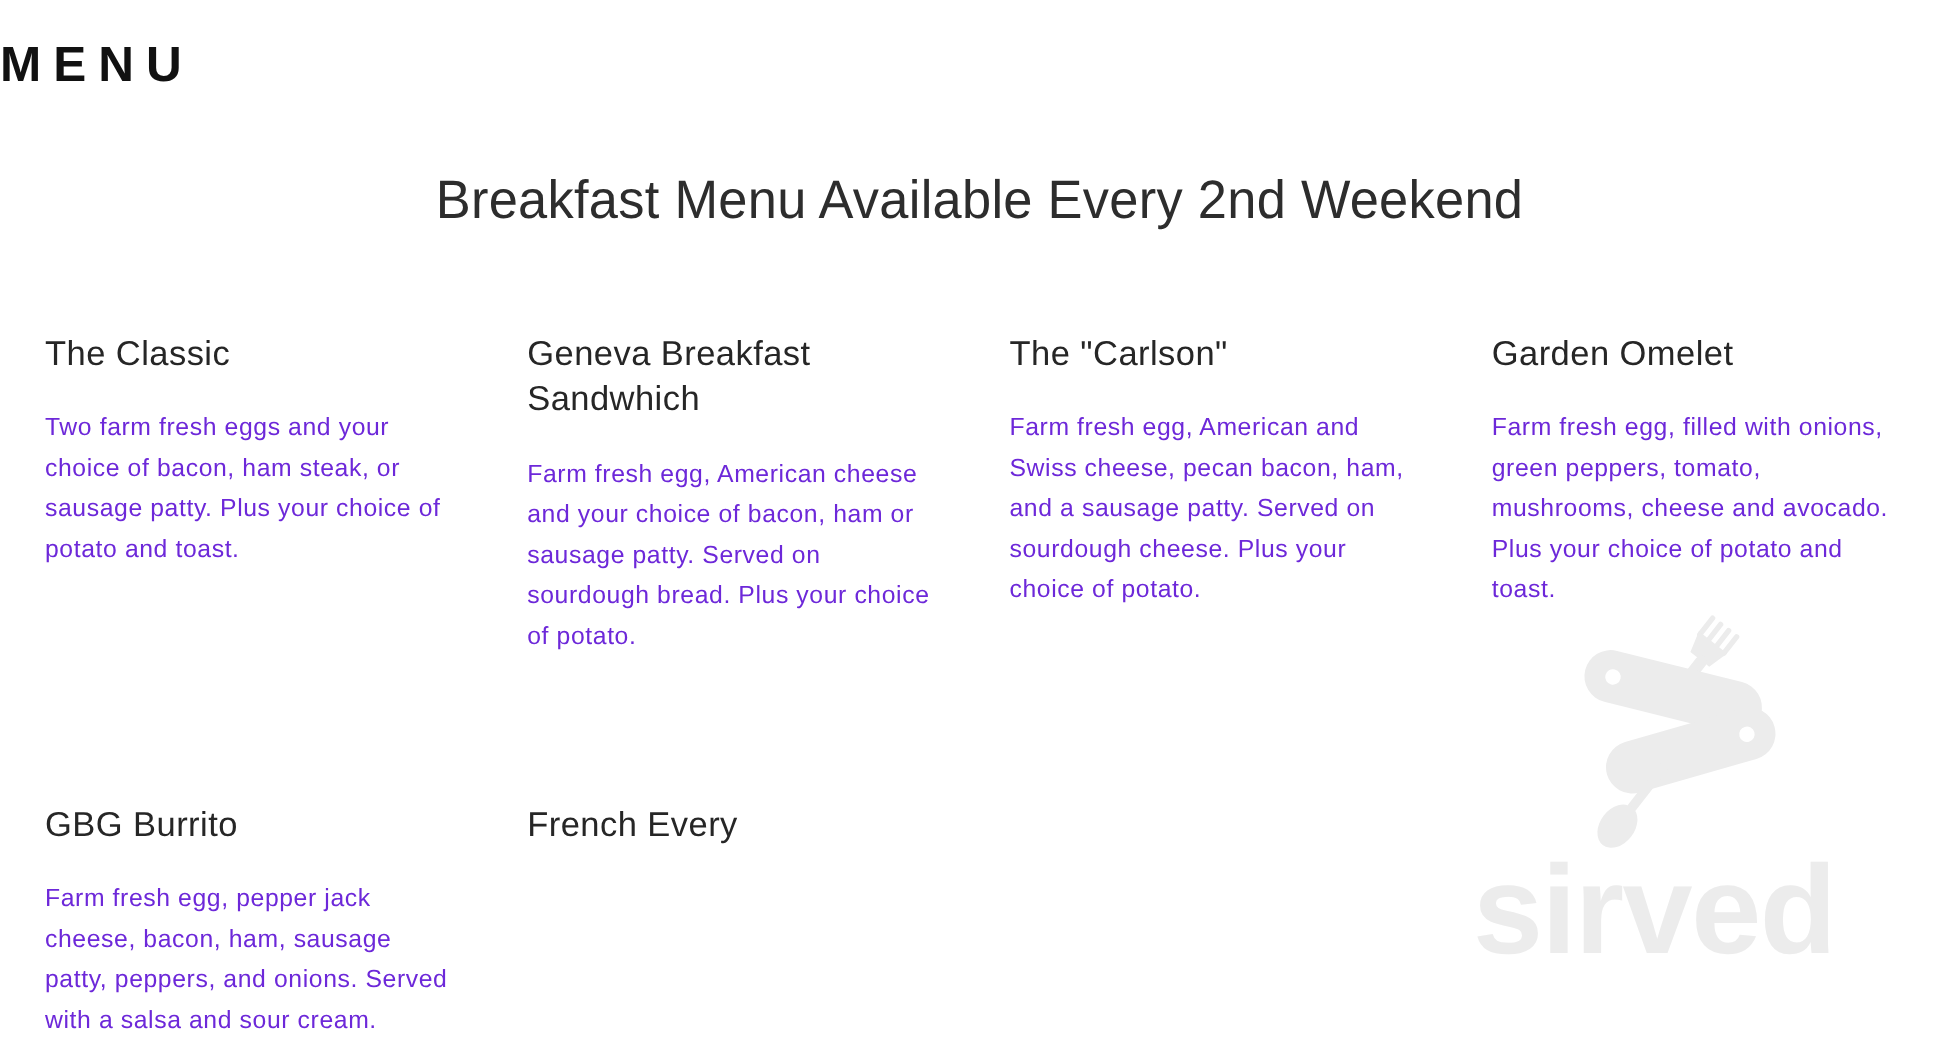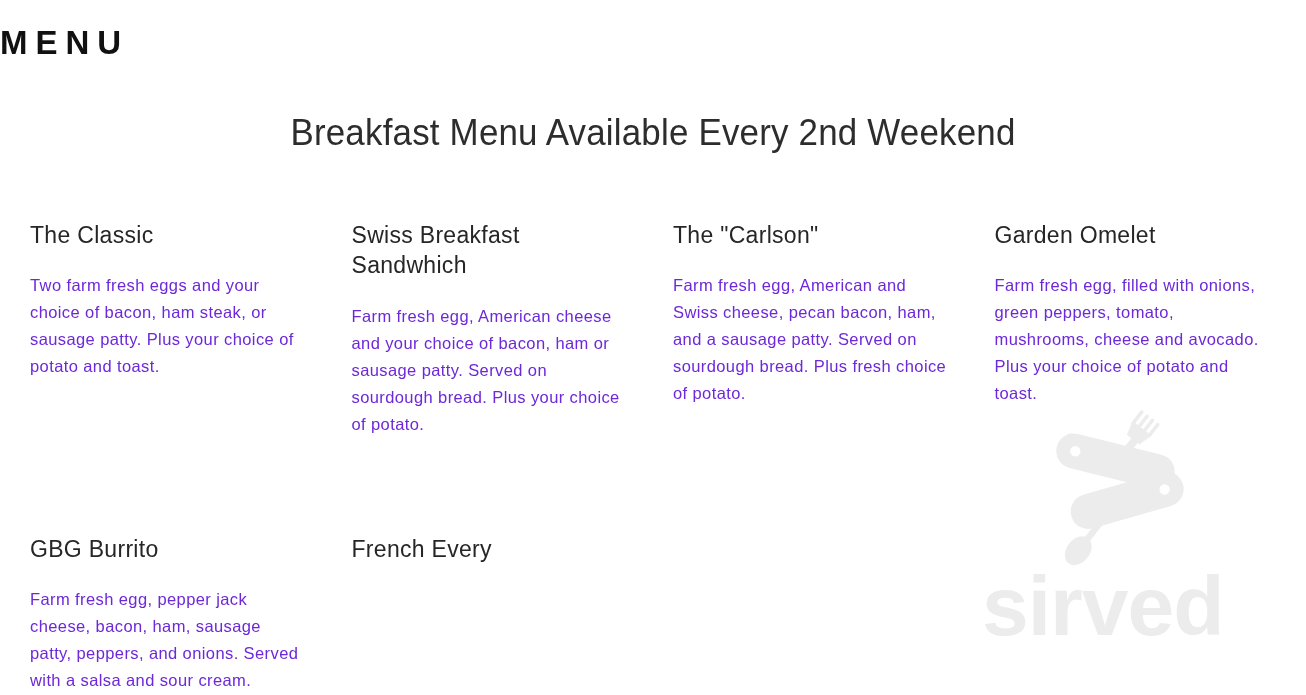--- a/index.html
+++ b/index.html
@@ -130,27 +130,27 @@
     <h1 class="heading">Breakfast Menu Available Every 2nd Weekend</h1>
 
     <div class="menu-grid">
 
       <div class="item">
         <h2 class="item-name">The Classic</h2>
         <p class="item-desc">Two farm fresh eggs and your choice of bacon, ham steak, or sausage patty. Plus your choice of potato and toast.</p>
       </div>
 
       <div class="item">
-        <h2 class="item-name">Swiss Breakfast Sandwhich</h2>
+        <h2 class="item-name">Geneva Breakfast Sandwhich</h2>
         <p class="item-desc">Farm fresh egg, American cheese and your choice of bacon, ham or sausage patty. Served on sourdough bread. Plus your choice of potato.</p>
       </div>
 
       <div class="item">
         <h2 class="item-name">The "Carlson"</h2>
-        <p class="item-desc">Farm fresh egg, American and Swiss cheese, pecan bacon, ham, and a sausage patty. Served on sourdough bread. Plus fresh choice of potato.</p>
+        <p class="item-desc">Farm fresh egg, American and Swiss cheese, pecan bacon, ham, and a sausage patty. Served on sourdough cheese. Plus your choice of potato.</p>
       </div>
 
       <div class="item">
         <h2 class="item-name">Garden Omelet</h2>
         <p class="item-desc">Farm fresh egg, filled with onions, green peppers, tomato, mushrooms, cheese and avocado. Plus your choice of potato and toast.</p>
       </div>
 
       <div class="item">
         <h2 class="item-name">GBG Burrito</h2>
         <p class="item-desc">Farm fresh egg, pepper jack cheese, bacon, ham, sausage patty, peppers, and onions. Served with a salsa and sour cream.</p>

